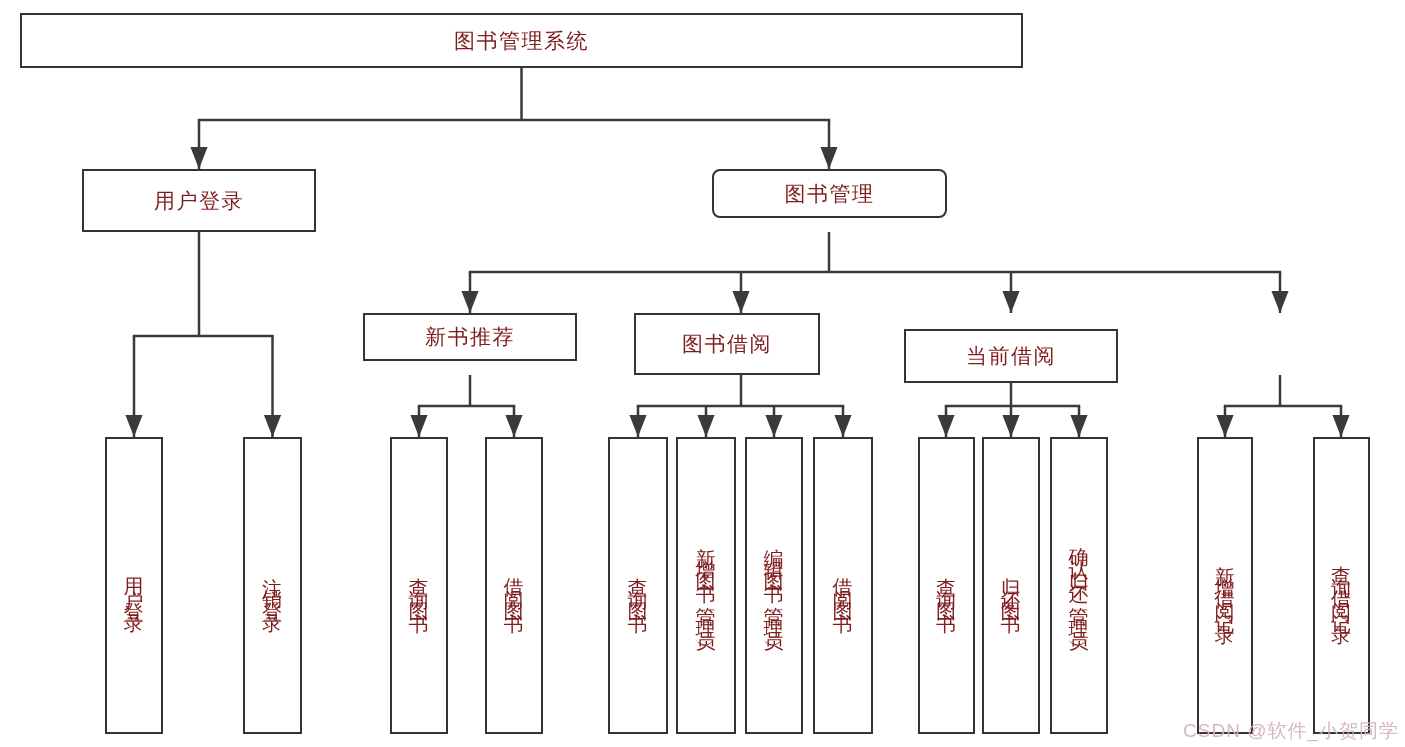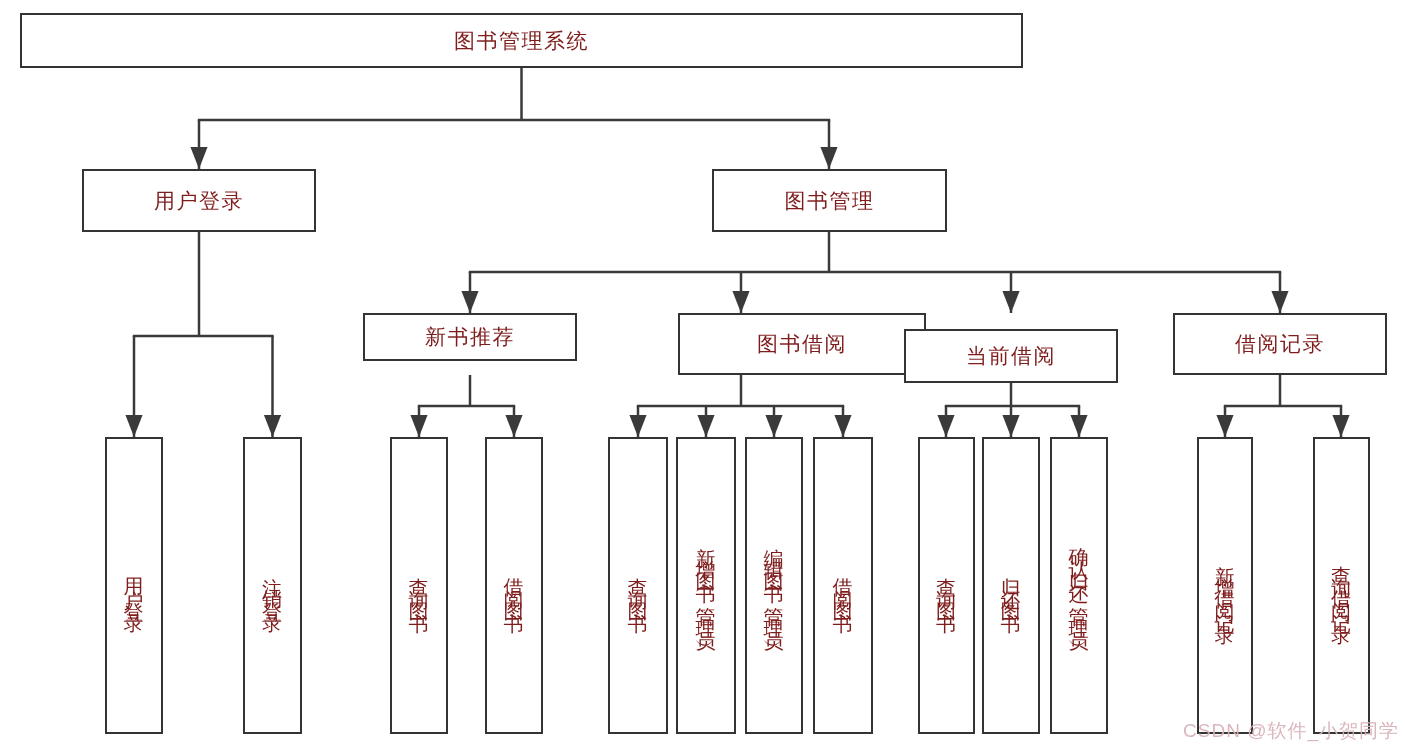--- a/index.html
+++ b/index.html
@@ -92,26 +92,25 @@
       <path d="M1280,375 V407"></path>
       <path d="M1223.8,406 H1342.2"></path>
       <path d="M1225,406 V437" marker-end="url(#arr)"></path>
       <path d="M1341,406 V437" marker-end="url(#arr)"></path>
     </g>
   </svg>
 
   <div class="node h" style="left:20px;top:13px;width:1003px;height:55px;">图书管理系统</div>
 
   <div class="node h" style="left:82px;top:169px;width:234px;height:63px;">用户登录</div>
-  <div class="node h" style="left:712px;top:169px;width:235px;height:63px;">图书管理</div>
+  <div class="node h" style="left:712px;top:169px;width:235px;height:49px;border-radius:8px;">图书管理</div>
 
   <div class="node h" style="left:363px;top:313px;width:214px;height:48px;">新书推荐</div>
-  <div class="node h" style="left:634px;top:313px;width:248px;height:62px;margin-left:44px;">图书借阅</div>
+  <div class="node h" style="left:634px;top:313px;width:186px;height:62px;">图书借阅</div>
   <div class="node h" style="left:904px;top:329px;width:214px;height:54px;">当前借阅</div>
-  <div class="node h" style="left:1173px;top:313px;width:214px;height:62px;">借阅记录</div>
 
   <div class="node v" style="left:105px;top:437px;width:58px;height:297px;">用户登录</div>
   <div class="node v" style="left:243px;top:437px;width:59px;height:297px;">注销登录</div>
 
   <div class="node v" style="left:390px;top:437px;width:58px;height:297px;">查询图书</div>
   <div class="node v" style="left:485px;top:437px;width:58px;height:297px;">借阅图书</div>
 
   <div class="node v" style="left:608px;top:437px;width:60px;height:297px;">查询图书</div>
   <div class="node v" style="left:676px;top:437px;width:60px;height:297px;">新增图书（管理员）</div>
   <div class="node v" style="left:745px;top:437px;width:58px;height:297px;">编辑图书（管理员）</div>

